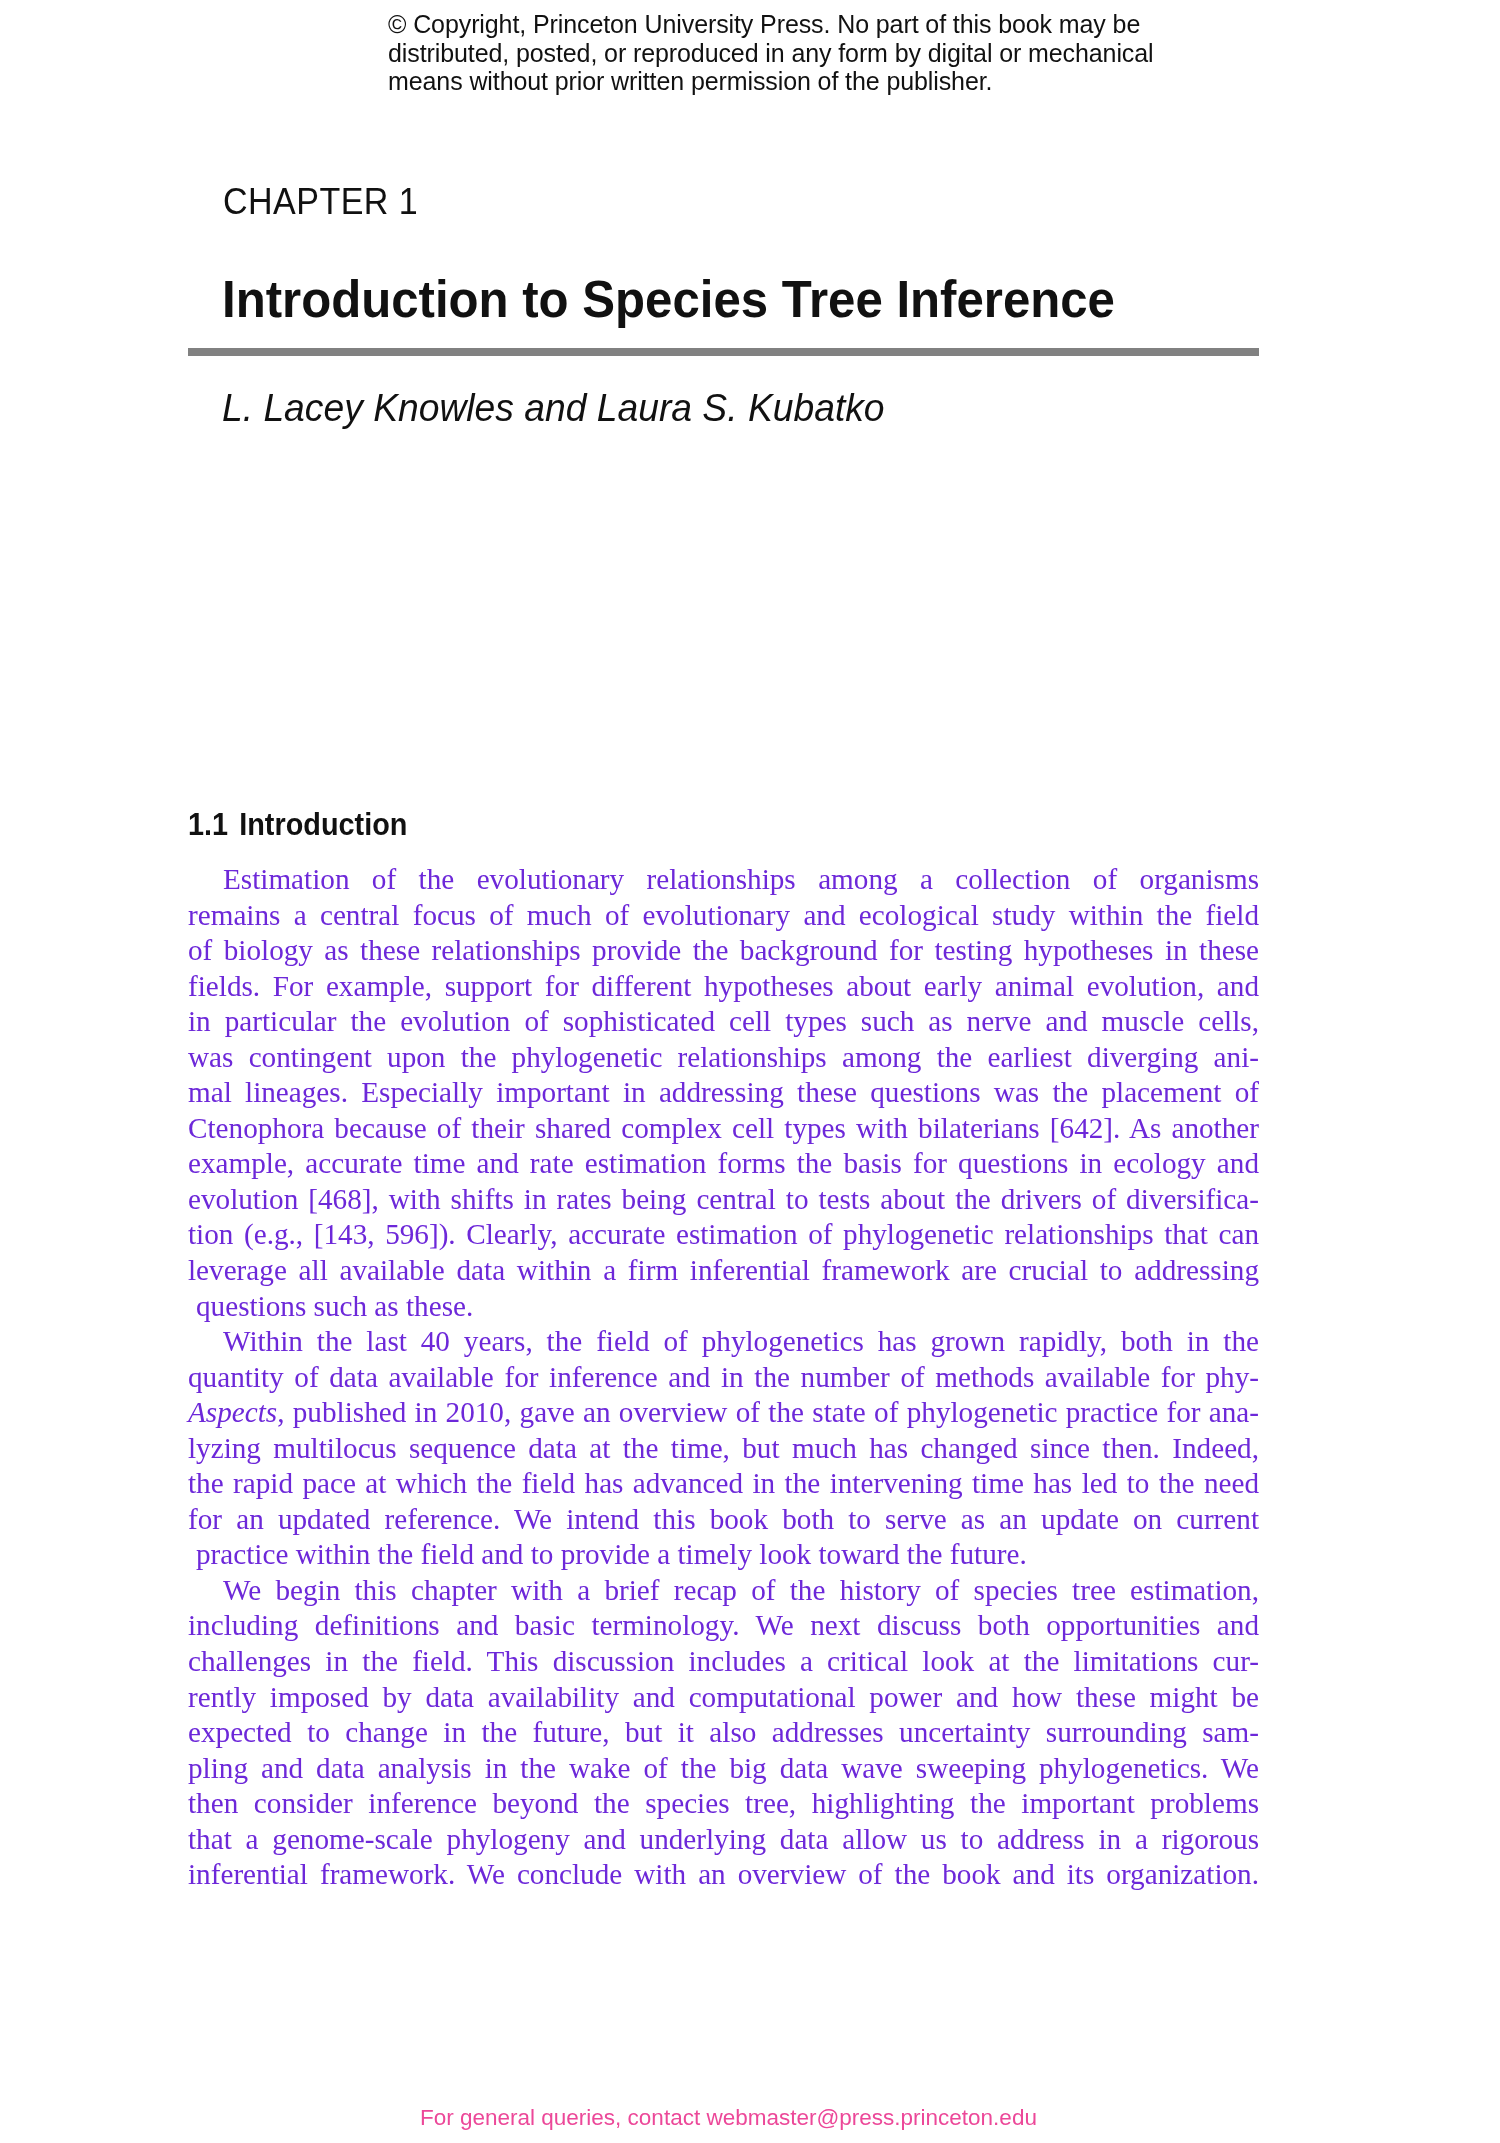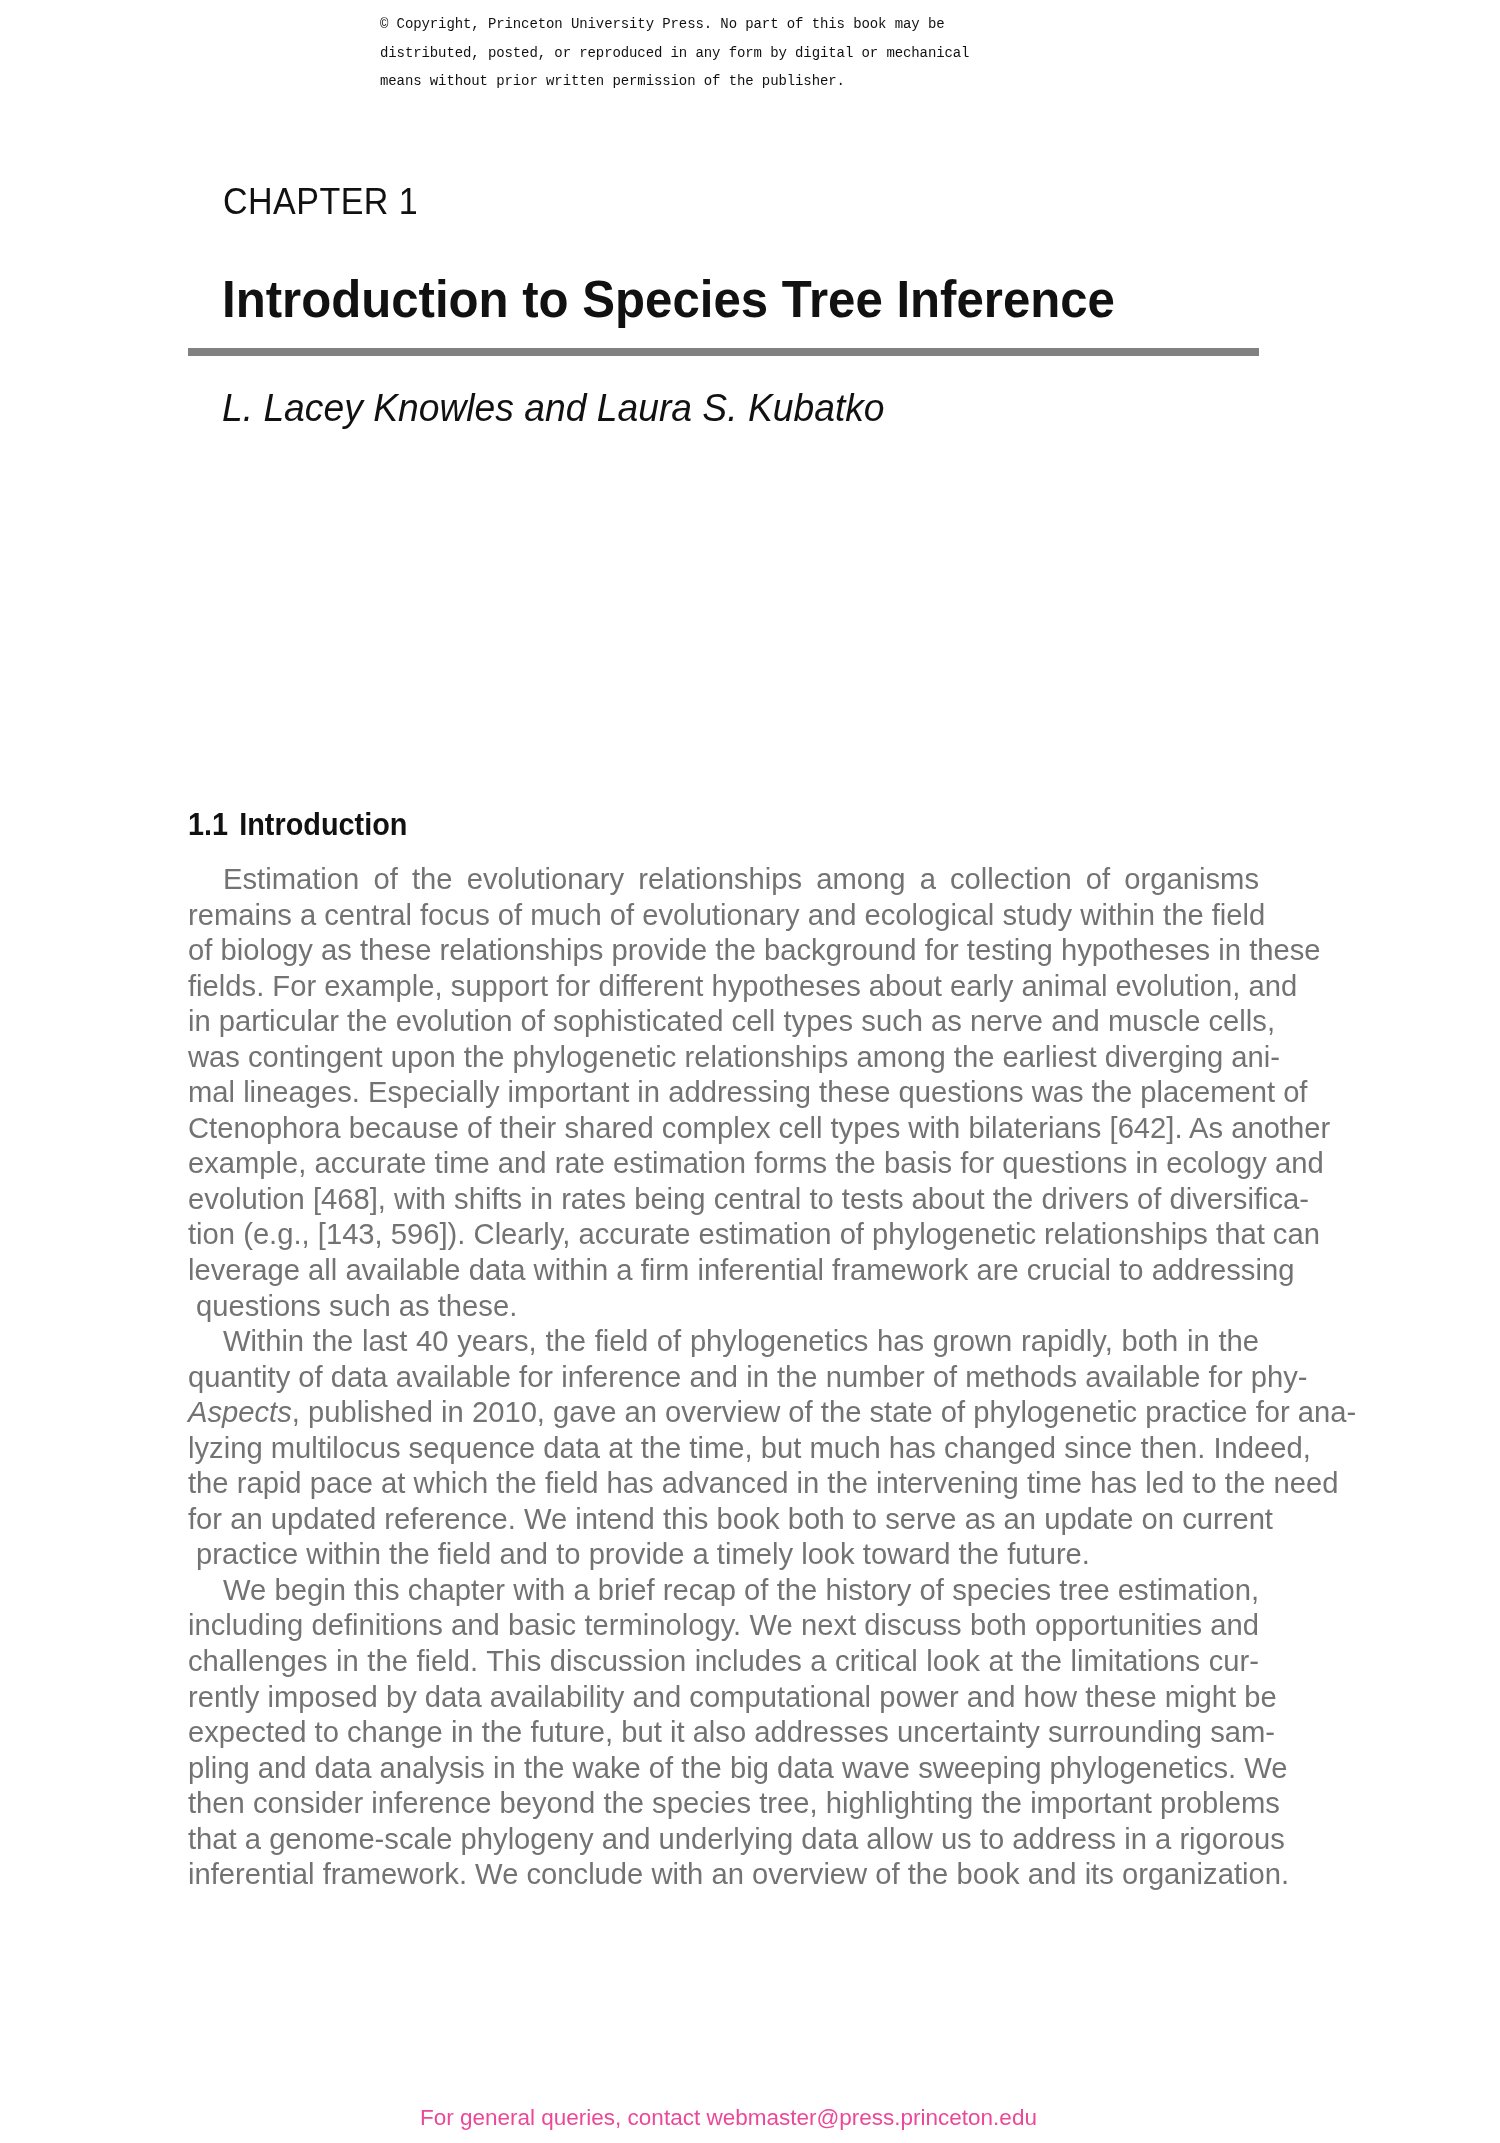--- a/index.html
+++ b/index.html
@@ -9,25 +9,25 @@
     }
     body {
       width: 1500px;
       height: 2143px;
       position: relative;
       overflow: hidden;
       color: #111111;
     }
     .copyright {
       position: absolute;
-      left: 380px;
+      left: 388px;
       top: 10px;
       width: 760px;
-      font-family: Liberation Mono, monospace;
-      font-size: 14px;
+      font-family: Liberation Sans, sans-serif;
+      font-size: 25px;
       line-height: 28.5px;
       color: #111111;
       letter-spacing: -0.1px;
     }
     .copyright div { white-space: nowrap; }
     .chapter-label {
       position: absolute;
       left: 223px;
       top: 180px;
       font-family: "Liberation Sans", sans-serif;
@@ -87,24 +87,24 @@
       transform: scaleX(0.93);
       transform-origin: left top;
       color: #111111;
     }
     .section-heading .num { margin-right: 12px; }
     .body-text {
       position: absolute;
       left: 188px;
       top: 862px;
       width: 1071px;
-      font-family: Liberation Sans, sans-serif;
+      font-family: Liberation Serif, serif;
       font-size: 29.2px;
       line-height: 35.55px;
-      color: #737373;
+      color: #6d28d9;
     }
     .body-text .line {
       display: block;
       height: 35.55px;
       white-space: nowrap;
       text-align: justify;
       text-align-last: justify;
       overflow: visible;
     }
     .body-text .line.last {

